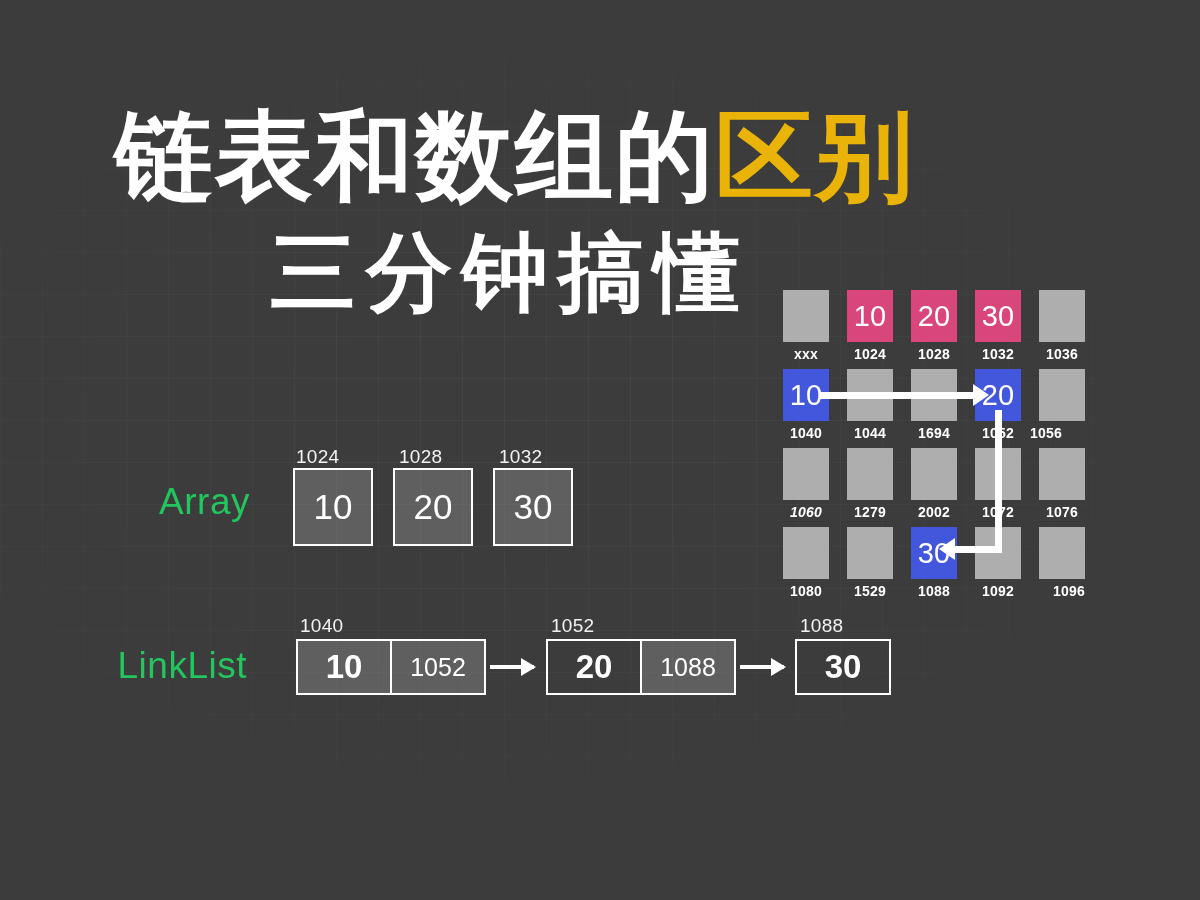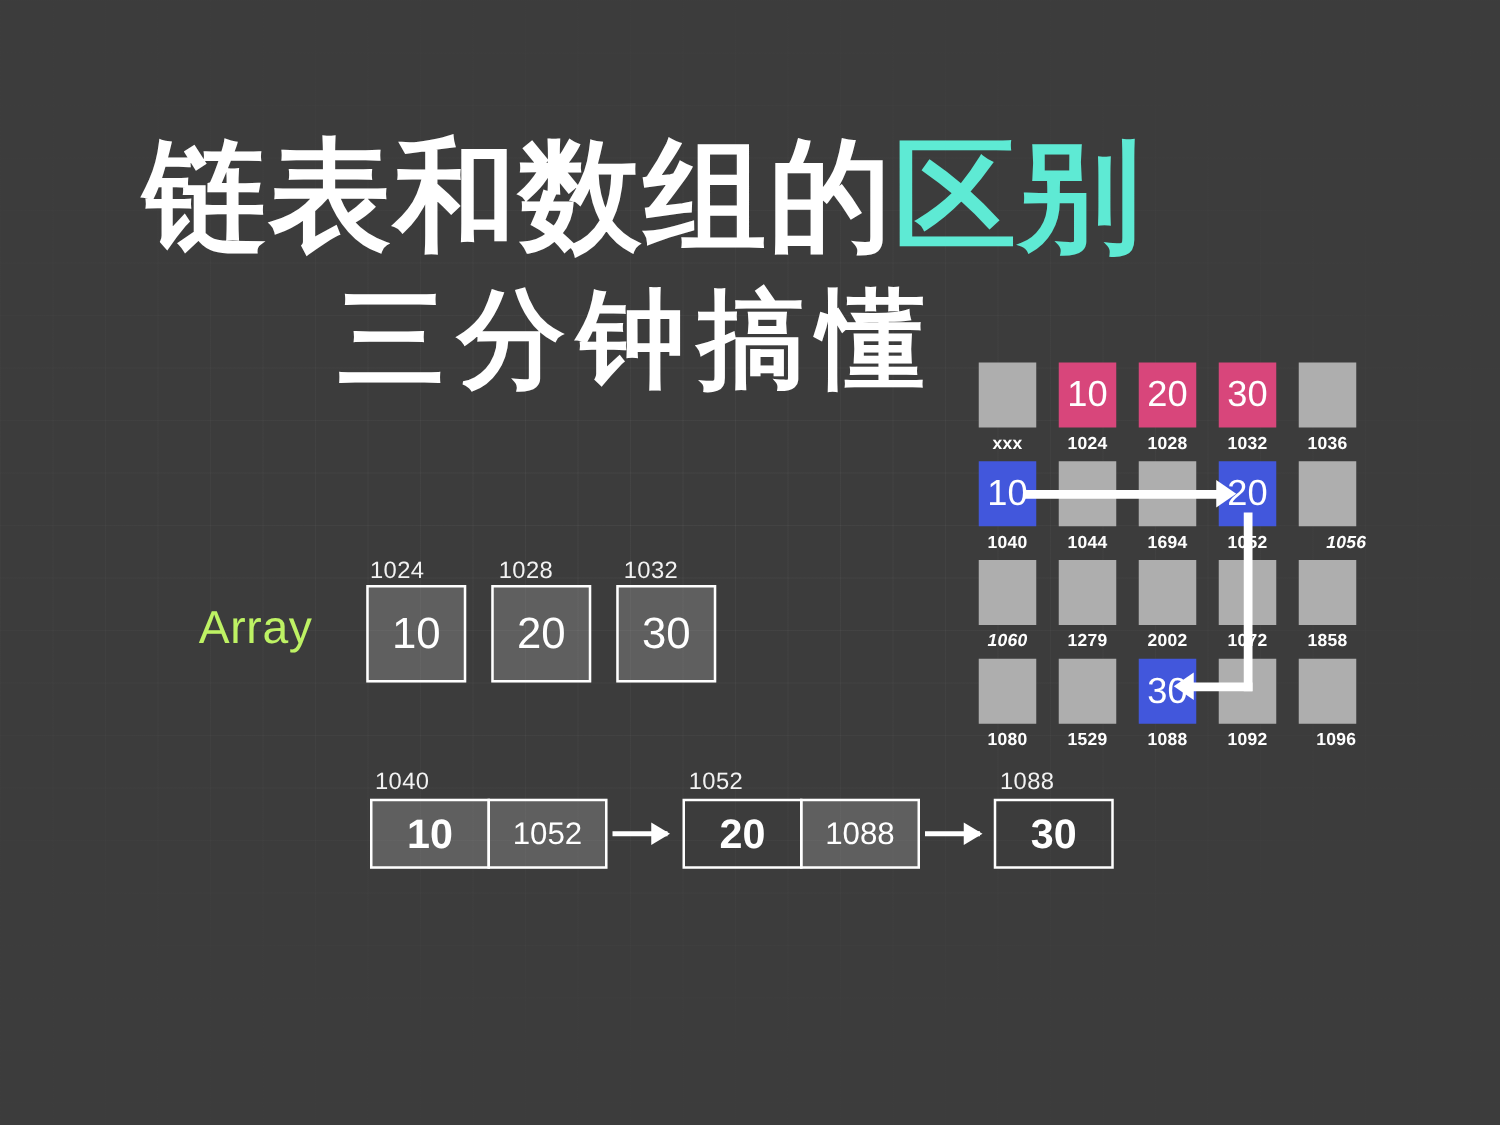--- a/index.html
+++ b/index.html
@@ -46,37 +46,37 @@
     width: 1030px;
     text-align: center;
   }
   .title-line1 {
     font-size: 98px;
     font-weight: bold;
     line-height: 1.06;
     letter-spacing: 2px;
     white-space: nowrap;
   }
-  .title-line1 .accent { color: #5eead4; }
+  .title-line1 .accent { color: #eab308; }
   .title-line2 {
     margin-top: 18px;
     font-size: 86px;
     font-weight: bold;
     line-height: 1.06;
     letter-spacing: 10px;
     white-space: nowrap;
     padding-right: 10px;
   }
 
   
   .row-label {
     position: absolute;
     font-size: 37px;
     font-weight: 300;
-    color: #bef264;
+    color: #22c55e;
     letter-spacing: 0.5px;
     white-space: nowrap;
     text-align: right;
   }
   #array-label  { left: 50px; top: 481px; width: 200px; }
   #link-label   { left: 47px; top: 645px; width: 200px; }
 
   
   .addr {
     position: absolute;
@@ -208,20 +208,21 @@
 
   <div class="addr" style="left:296px; top:446px;">1024</div>
   <div class="arr-box" style="left:293px; top:468px;">10</div>
 
   <div class="addr" style="left:399px; top:446px;">1028</div>
   <div class="arr-box" style="left:393px; top:468px;">20</div>
 
   <div class="addr" style="left:499px; top:446px;">1032</div>
   <div class="arr-box" style="left:493px; top:468px;">30</div>
 
+  <div class="row-label" id="link-label">LinkList</div>
 
   <div class="addr" style="left:300px; top:615px;">1040</div>
   <div class="ll-node" style="left:296px; top:639px;">
     <div class="ll-val filled">10</div>
     <div class="ll-ptr">1052</div>
   </div>
   <div class="ll-arrow" style="left:490px; top:665px; width:44px;"></div>
 
   <div class="addr" style="left:551px; top:615px;">1052</div>
   <div class="ll-node" style="left:546px; top:639px;">
@@ -250,32 +251,32 @@
 
     <div class="mem-cell blue" style="left:0px;   top:79px;">10</div>
     <div class="mem-addr" style="left:0px;   top:135px;">1040</div>
     <div class="mem-cell" style="left:64px;  top:79px;"></div>
     <div class="mem-addr" style="left:64px;  top:135px;">1044</div>
     <div class="mem-cell" style="left:128px; top:79px;"></div>
     <div class="mem-addr" style="left:128px; top:135px;">1694</div>
     <div class="mem-cell blue" style="left:192px; top:79px;">20</div>
     <div class="mem-addr" style="left:192px; top:135px;">1052</div>
     <div class="mem-cell" style="left:256px; top:79px;"></div>
-    <div class="mem-addr" style="left:271px; top:135px;font-style:italic;">1056</div>
+    <div class="mem-addr" style="left:240px; top:135px;">1056</div>
 
     <div class="mem-cell" style="left:0px;   top:158px;"></div>
     <div class="mem-addr" style="left:0px;   top:214px;font-style:italic;">1060</div>
     <div class="mem-cell" style="left:64px;  top:158px;"></div>
     <div class="mem-addr" style="left:64px;  top:214px;">1279</div>
     <div class="mem-cell" style="left:128px; top:158px;"></div>
     <div class="mem-addr" style="left:128px; top:214px;">2002</div>
     <div class="mem-cell" style="left:192px; top:158px;"></div>
     <div class="mem-addr" style="left:192px; top:214px;">1072</div>
     <div class="mem-cell" style="left:256px; top:158px;"></div>
-    <div class="mem-addr" style="left:256px; top:214px;">1858</div>
+    <div class="mem-addr" style="left:256px; top:214px;">1076</div>
 
     <div class="mem-cell" style="left:0px;   top:237px;"></div>
     <div class="mem-addr" style="left:0px;   top:293px;">1080</div>
     <div class="mem-cell" style="left:64px;  top:237px;"></div>
     <div class="mem-addr" style="left:64px;  top:293px;">1529</div>
     <div class="mem-cell blue" style="left:128px; top:237px;">30</div>
     <div class="mem-addr" style="left:128px; top:293px;">1088</div>
     <div class="mem-cell" style="left:192px; top:237px;"></div>
     <div class="mem-addr" style="left:192px; top:293px;">1092</div>
     <div class="mem-cell" style="left:256px; top:237px;"></div>

